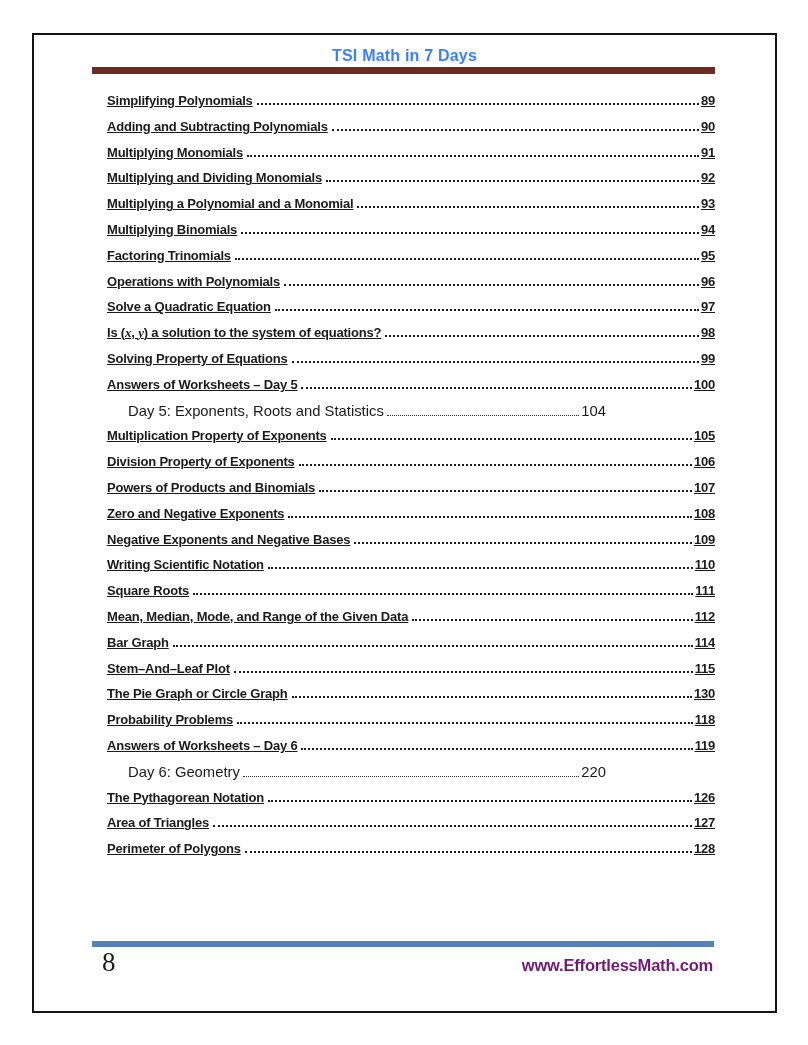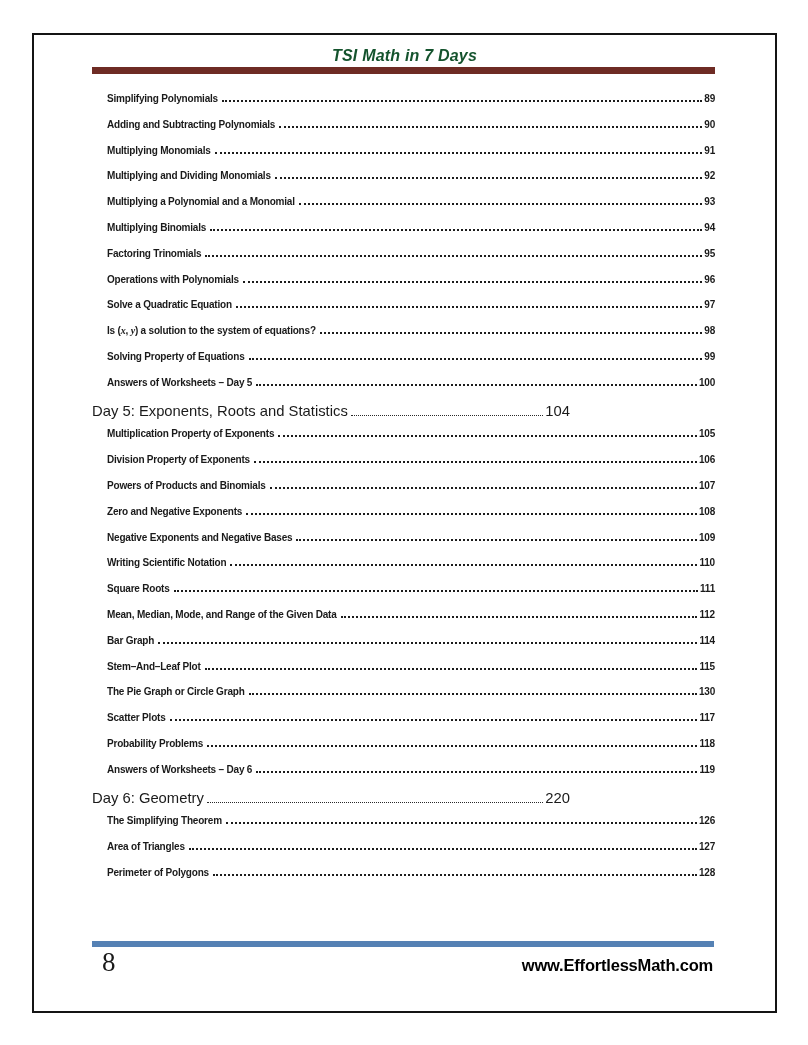--- a/index.html
+++ b/index.html
@@ -16,52 +16,53 @@
     width: 745px; height: 980px;
     border: 2px solid #141414;
     background: #ffffff;
   }
   .book-title {
     position: absolute;
     left: 0; top: 12px; width: 100%;
     text-align: center;
     font-size: 16px;
     font-weight: bold;
-    font-style: italic;
     letter-spacing: 0.2px;
-    color: #14532d;
+    color: #3b82f6;
   }
   .header-rule {
     position: absolute;
     left: 58px; top: 32px;
     width: 623px; height: 7px;
     background: var(--header-rule, #6E2B24);
   }
   .toc {
     position: absolute;
     left: 58px; top: 58px;
     width: 623px;
   }
   .toc-row {
     display: flex;
     align-items: baseline;
     height: 25.8px;
     white-space: nowrap;
   }
   .toc-row.sub {
     padding-left: 15px;
-    font-size: 10px;
+    font-size: 13px;
     font-weight: bold;
     letter-spacing: -0.2px;
+    text-decoration: underline;
   }
   .toc-row.day {
     width: 478px;
     font-size: 14.8px;
     font-weight: normal;
     letter-spacing: 0;
+    margin-left: 36px;
   }
   .toc-label { flex: 0 0 auto; }
   .math-var {
     font-family: "Liberation Serif", serif;
     font-style: italic;
     font-weight: bold;
   }
   .dot-leader {
     flex: 1 1 auto;
     display: inline-block;
@@ -92,21 +93,21 @@
     font-family: "Liberation Serif", serif;
     font-size: 27px;
     font-weight: normal;
     color: #1a1a1a;
     padding-left: 10px;
   }
   .website {
     font-size: 16.5px;
     font-weight: bold;
     letter-spacing: -0.2px;
-    color: #000000;
+    color: #701a75;
     padding-right: 2px;
   }
 </style>
 </head>
 <body>
 
 <div class="page-frame">
   <div class="book-title">TSI Math in 7 Days</div>
 
   <div class="header-rule"></div>
@@ -226,41 +227,36 @@
         <span class="toc-label">Stem–And–Leaf Plot</span>
         <span class="dot-leader"></span>
         <span class="toc-page">115</span>
       </div>
       <div class="toc-row sub">
         <span class="toc-label">The Pie Graph or Circle Graph</span>
         <span class="dot-leader"></span>
         <span class="toc-page">130</span>
       </div>
       <div class="toc-row sub">
-        <span class="toc-label">Scatter Plots</span>
-        <span class="dot-leader"></span>
-        <span class="toc-page">117</span>
-      </div>
-      <div class="toc-row sub">
         <span class="toc-label">Probability Problems</span>
         <span class="dot-leader"></span>
         <span class="toc-page">118</span>
       </div>
       <div class="toc-row sub">
         <span class="toc-label">Answers of Worksheets – Day 6</span>
         <span class="dot-leader"></span>
         <span class="toc-page">119</span>
       </div>
       <div class="toc-row day">
         <span class="toc-label">Day 6: Geometry</span>
         <span class="dot-leader"></span>
         <span class="toc-page">220</span>
       </div>
       <div class="toc-row sub">
-        <span class="toc-label">The Simplifying Theorem</span>
+        <span class="toc-label">The Pythagorean Notation</span>
         <span class="dot-leader"></span>
         <span class="toc-page">126</span>
       </div>
       <div class="toc-row sub">
         <span class="toc-label">Area of Triangles</span>
         <span class="dot-leader"></span>
         <span class="toc-page">127</span>
       </div>
       <div class="toc-row sub">
         <span class="toc-label">Perimeter of Polygons</span>

